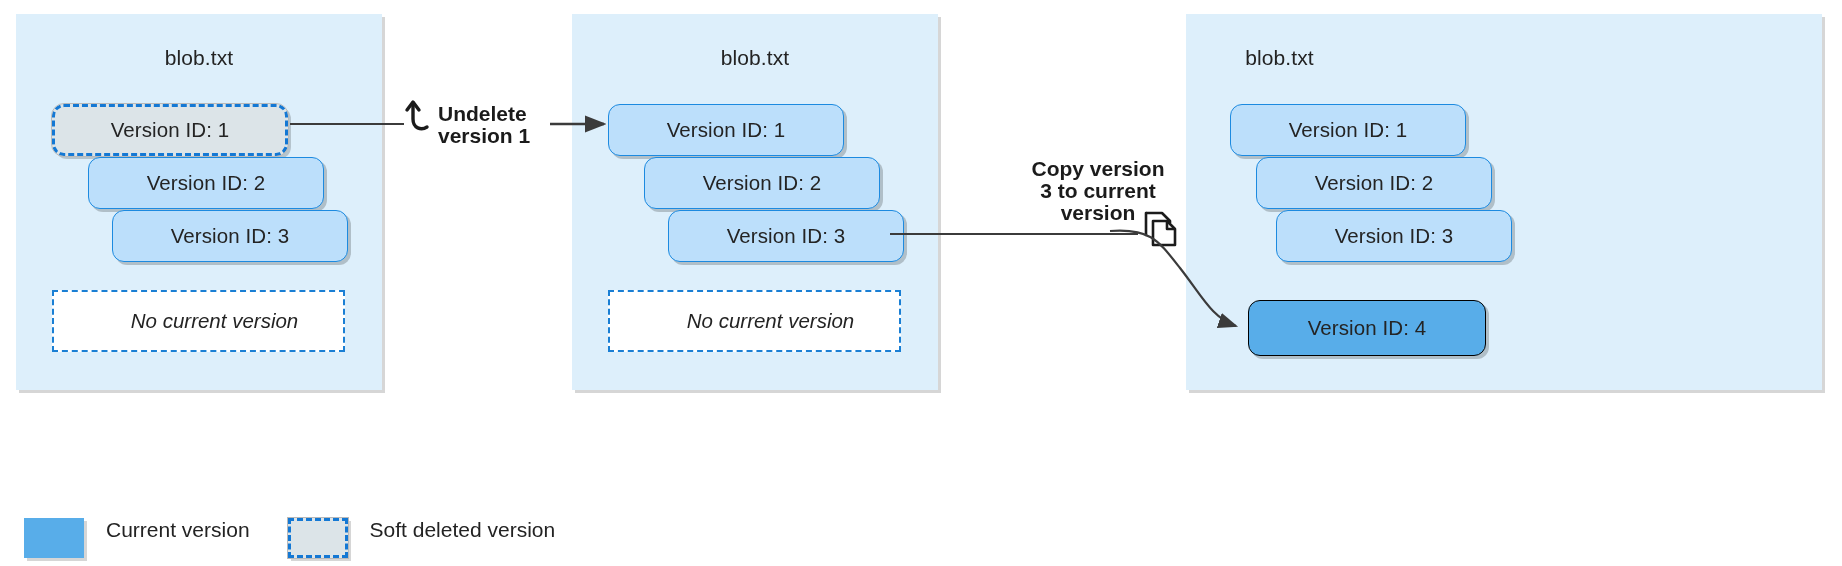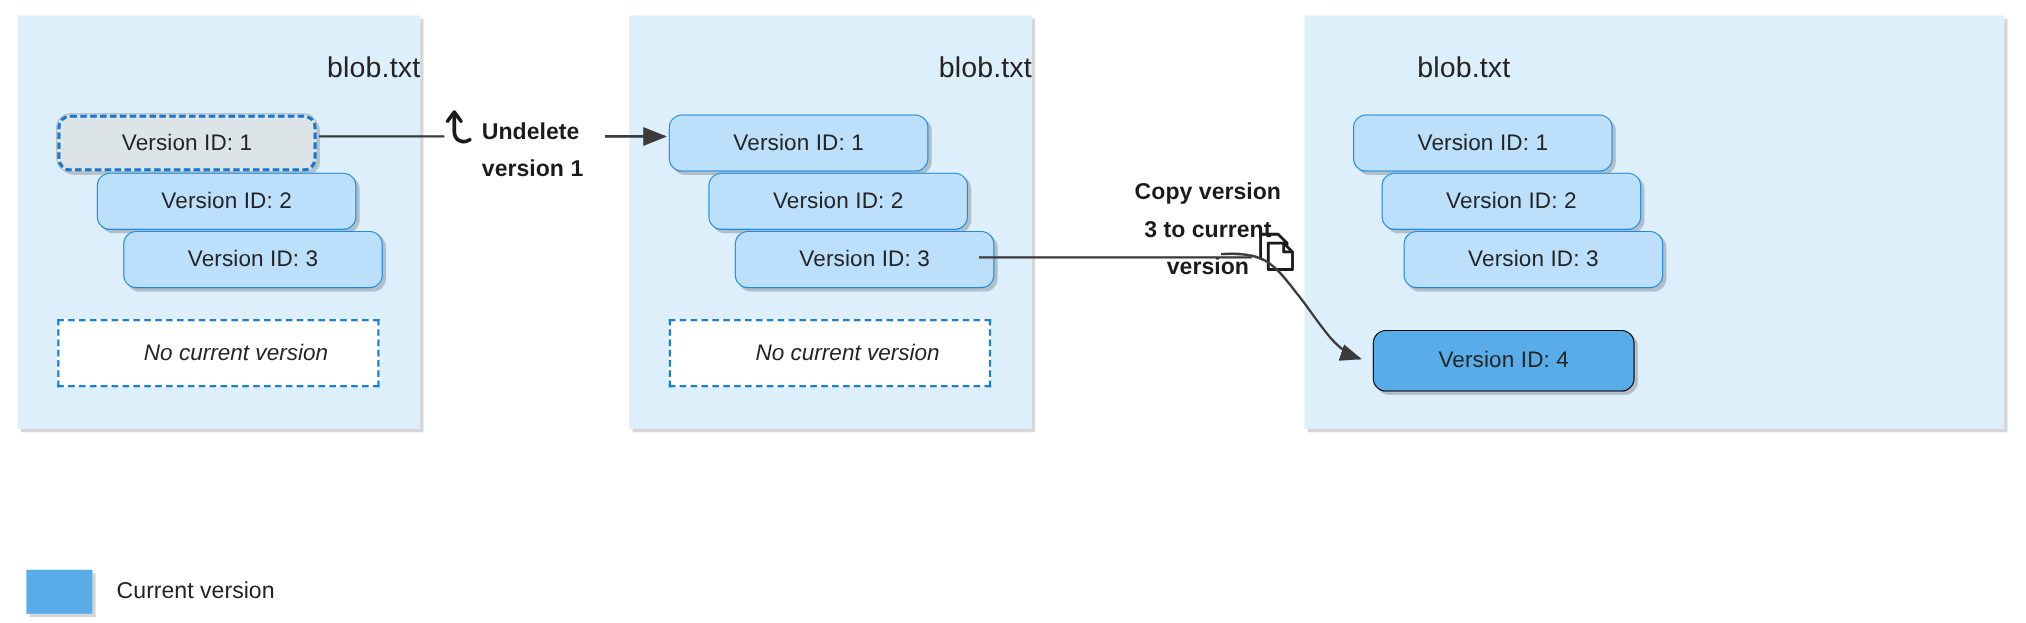--- a/index.html
+++ b/index.html
@@ -26,22 +26,22 @@
   .panel {
     position: absolute;
     background: #ddeffb;
     box-shadow: 3px 3px 0 0 rgba(0,0,0,0.16);
     box-sizing: border-box;
   }
   .panel-title {
     position: absolute;
     left: 0;
     right: 0;
-    text-align: right;
-    font-size: 26px;
+    text-align: center;
+    font-size: 21px;
     color: #232323;
     letter-spacing: 0.1px;
   }
 
   
   .vbox {
     position: absolute;
     box-sizing: border-box;
     display: flex;
     align-items: center;
@@ -80,21 +80,21 @@
     font-size: 20.5px;
     color: #242424;
     padding-left: 32px;
   }
 
   
   .annot {
     position: absolute;
     font-weight: bold;
     font-size: 21px;
-    line-height: 34px;
+    line-height: 22px;
     color: #1b1b1b;
     white-space: pre-line;
   }
 
   .icon-wrap {
     position: absolute;
   }
 
   
   #connectors {
@@ -109,21 +109,21 @@
   #legend {
     position: absolute;
     left: 24px;
     top: 516px;
     height: 44px;
     display: flex;
     align-items: center;
   }
   .legend-item {
     display: flex;
-    align-items: center;
+    align-items: flex-start;
     margin-right: 38px;
   }
   .legend-swatch {
     width: 60px;
     height: 40px;
     box-sizing: border-box;
     box-shadow: 3px 3px 0 0 rgba(0,0,0,0.16);
   }
   .legend-swatch.current { background: #58ade9; }
   .legend-swatch.previous { background: #bcdffb; }
@@ -239,15 +239,19 @@
     <line x1="890" y1="234" x2="1138" y2="234" stroke="#3b3b3b" stroke-width="2"></line>
 
     <path d="M1110 231 C1150 228, 1158 240, 1180 268 C1202 296, 1212 318, 1236 326" stroke="#3b3b3b" stroke-width="2.2" fill="none" marker-end="url(#arrowhead)"></path>
   </svg>
 
   <div id="legend">
     <div class="legend-item">
       <div class="legend-swatch current"></div>
       <div class="legend-label">Current version</div>
     </div>
+    <div class="legend-item">
+      <div class="legend-swatch softdeleted"></div>
+      <div class="legend-label">Soft deleted version</div>
+    </div>
   </div>
 
 </div>
 
 </body></html>

